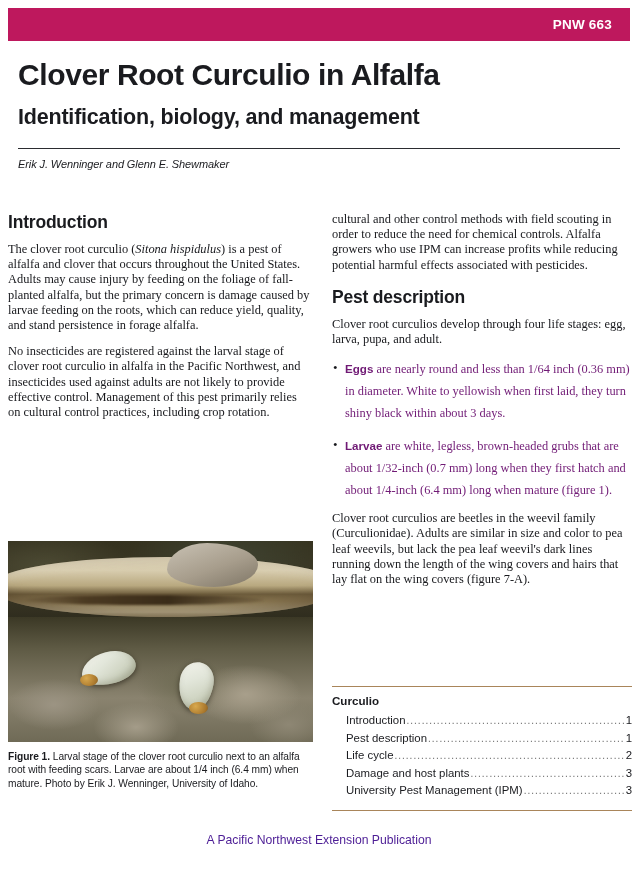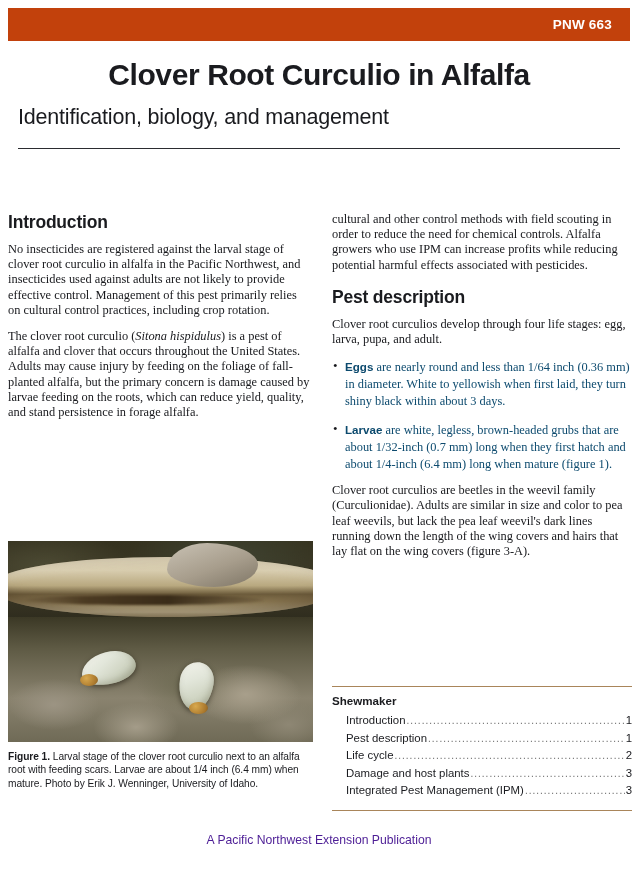--- a/index.html
+++ b/index.html
@@ -16,21 +16,21 @@
     overflow: hidden;
   }
 
   
   .banner {
     position: absolute;
     left: 8px;
     top: 8px;
     width: 622px;
     height: 33px;
-    background: #c2410c;
+    background: #be185d;
     display: flex;
     align-items: center;
     justify-content: flex-end;
     box-sizing: border-box;
     padding-right: 18px;
   }
   .banner-code {
     font-family: "Liberation Sans", sans-serif;
     font-weight: bold;
     font-size: 13.5px;
@@ -46,25 +46,24 @@
     width: 602px;
   }
   .doc-title {
     font-family: "Liberation Sans", sans-serif;
     font-weight: bold;
     font-size: 30px;
     line-height: 34px;
     letter-spacing: -0.4px;
     color: #1a1b1f;
     margin: 0;
-    text-align: center;
   }
   .doc-subtitle {
     font-family: "Liberation Sans", sans-serif;
-    font-weight: normal;
+    font-weight: bold;
     font-size: 21.5px;
     line-height: 26px;
     letter-spacing: -0.2px;
     color: #1a1b1f;
     margin: 12px 0 0 0;
   }
   .rule-authors {
     border: 0;
     border-top: 1px solid #2b2c30;
     margin: 18px 0 0 0;
@@ -114,23 +113,23 @@
   ul.bullets {
     list-style: none;
     margin: 0 0 10px 0;
     padding: 0;
   }
   ul.bullets li {
     position: relative;
     padding-left: 13px;
     font-family: "Liberation Serif", serif;
     font-size: 12.4px;
-    line-height: 17px;
+    line-height: 22px;
     margin-bottom: 11px;
-    color: #0c4a6e;
+    color: #701a75;
   }
   ul.bullets li:last-child { margin-bottom: 0; }
   ul.bullets li:before {
     content: "\2022";
     position: absolute;
     left: 1px;
     top: -1px;
     font-size: 13px;
     color: #17181c;
   }
@@ -309,31 +308,32 @@
 <body>
 
 <div class="banner">
   <span class="banner-code">PNW 663</span>
 </div>
 
 <div class="masthead">
   <h1 class="doc-title">Clover Root Curculio in Alfalfa</h1>
   <div class="doc-subtitle">Identification, biology, and management</div>
   <hr class="rule-authors">
+  <div class="authors">Erik J. Wenninger and Glenn E. Shewmaker</div>
 </div>
 
 <div class="col col-left">
 
   <h2 class="section">Introduction</h2>
-
-  <p class="body">No insecticides are registered against the larval stage of clover root curculio in alfalfa in the Pacific Northwest, and insecticides used against adults are not likely to provide effective control. Management of this pest primarily relies on cultural control practices, including crop rotation.</p>
 
   <p class="body">
     <span>The clover root curculio (</span><span class="i">Sitona hispidulus</span><span>) is a pest of alfalfa and clover that occurs throughout the United States. Adults may cause injury by feeding on the foliage of fall-planted alfalfa, but the primary concern is damage caused by larvae feeding on the roots, which can reduce yield, quality, and stand persistence in forage alfalfa.</span>
   </p>
+
+  <p class="body">No insecticides are registered against the larval stage of clover root curculio in alfalfa in the Pacific Northwest, and insecticides used against adults are not likely to provide effective control. Management of this pest primarily relies on cultural control practices, including crop rotation.</p>
 
 </div>
 
 <div class="figure">
   <div class="photo">
     <div class="soil-dark"></div>
     <div class="soil-bottom"></div>
     <div class="root"></div>
     <div class="root-scar"></div>
     <div class="root-chunk"></div>
@@ -357,25 +357,25 @@
 
   <ul class="bullets">
     <li>
       <span class="lead">Eggs</span><span> are nearly round and less than 1/64 inch (0.36 mm) in diameter. White to yellowish when first laid, they turn shiny black within about 3 days.</span>
     </li>
     <li>
       <span class="lead">Larvae</span><span> are white, legless, brown-headed grubs that are about 1/32-inch (0.7 mm) long when they first hatch and about 1/4-inch (6.4 mm) long when mature (figure 1).</span>
     </li>
   </ul>
 
-  <p class="body">Clover root curculios are beetles in the weevil family (Curculionidae). Adults are similar in size and color to pea leaf weevils, but lack the pea leaf weevil's dark lines running down the length of the wing covers and hairs that lay flat on the wing covers (figure 3-A).</p>
+  <p class="body">Clover root curculios are beetles in the weevil family (Curculionidae). Adults are similar in size and color to pea leaf weevils, but lack the pea leaf weevil's dark lines running down the length of the wing covers and hairs that lay flat on the wing covers (figure 7-A).</p>
 </div>
 
 <div class="contents">
-  <div class="contents-title">Shewmaker</div>
+  <div class="contents-title">Curculio</div>
 
   <div class="toc-row">
     <span class="toc-label">Introduction</span>
     <span class="toc-dots">.......................................................................................</span>
     <span class="toc-page">1</span>
   </div>
 
   <div class="toc-row">
     <span class="toc-label">Pest description</span>
     <span class="toc-dots">.......................................................................................</span>
@@ -388,21 +388,21 @@
     <span class="toc-page">2</span>
   </div>
 
   <div class="toc-row">
     <span class="toc-label">Damage and host plants</span>
     <span class="toc-dots">.......................................................................................</span>
     <span class="toc-page">3</span>
   </div>
 
   <div class="toc-row">
-    <span class="toc-label">Integrated Pest Management (IPM)</span>
+    <span class="toc-label">University Pest Management (IPM)</span>
     <span class="toc-dots">.......................................................................................</span>
     <span class="toc-page">3</span>
   </div>
 </div>
 
 <div class="footer">
   <div class="footer-line1">A Pacific Northwest Extension Publication</div>
 </div>
 
 </body></html>

